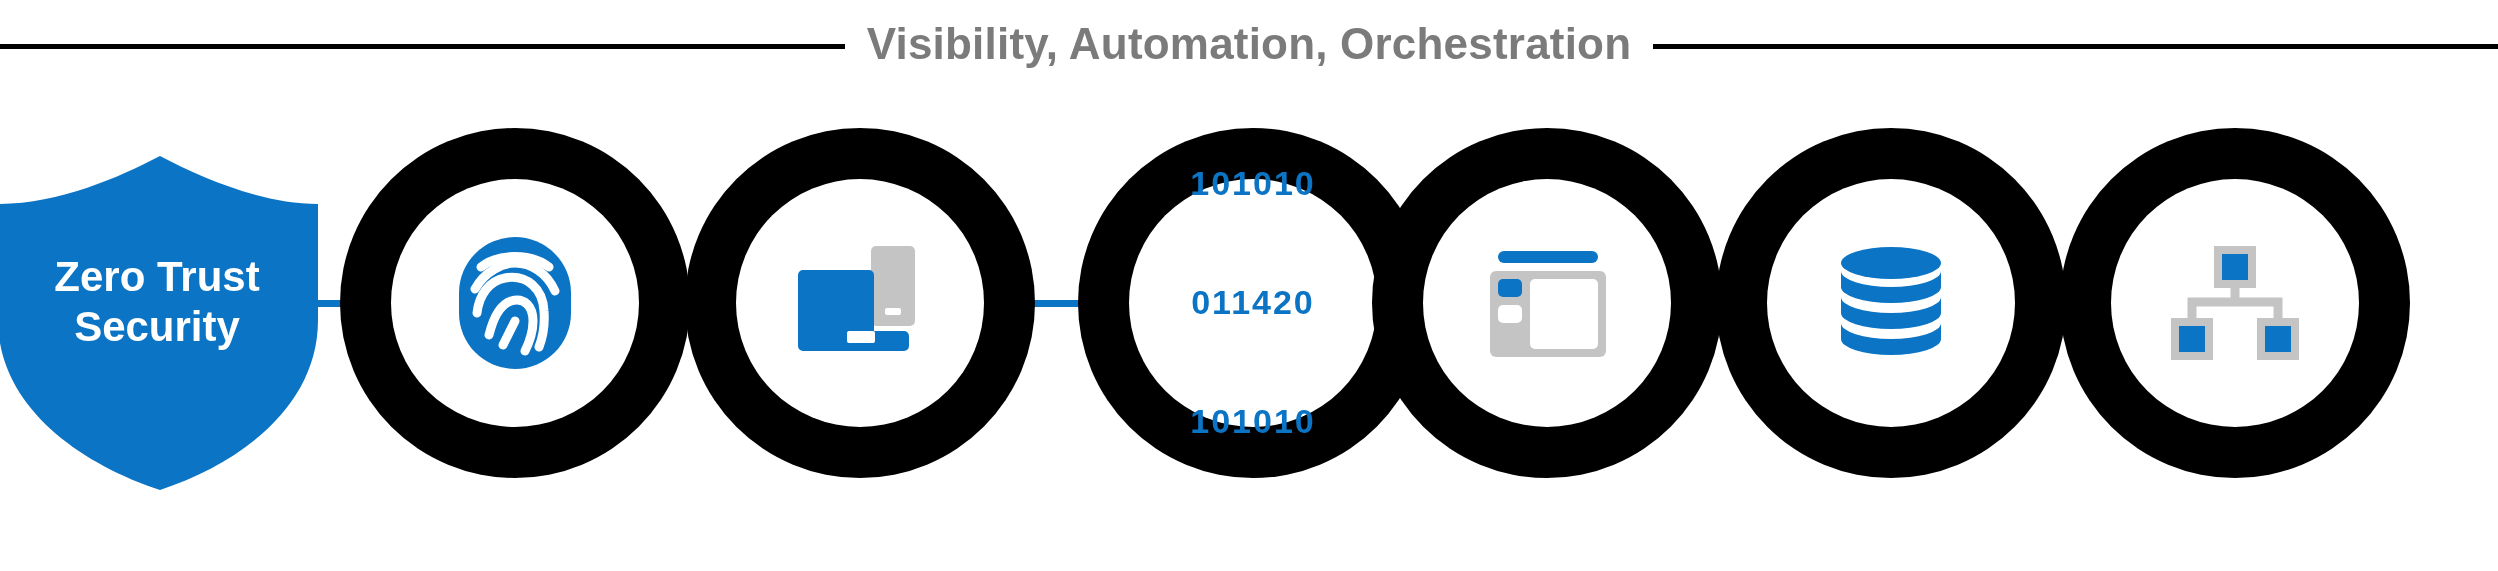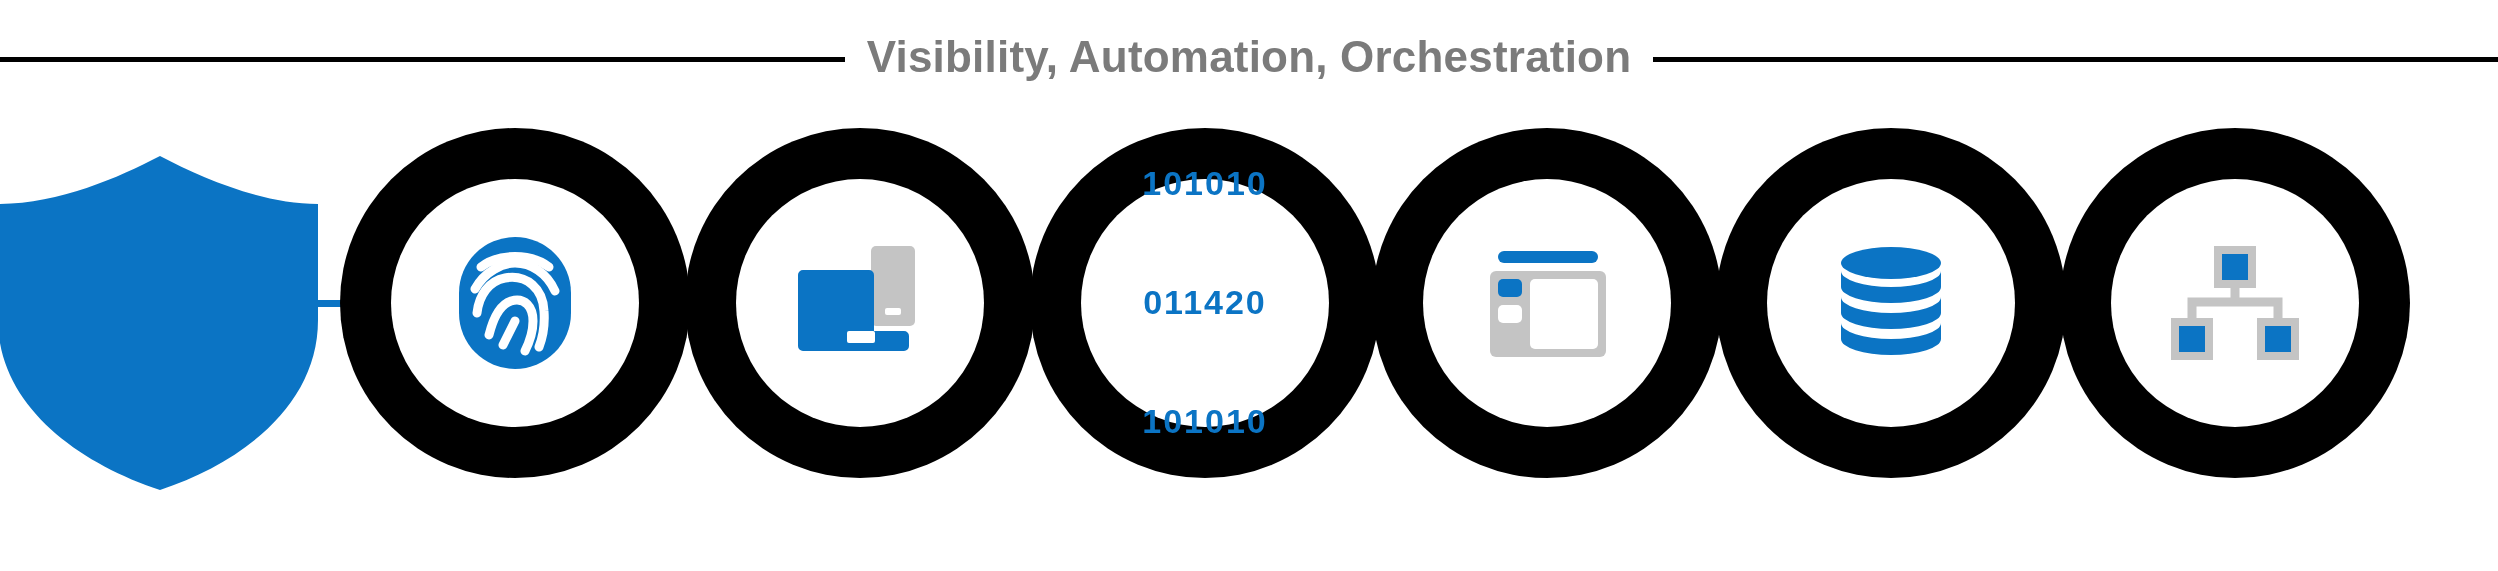--- a/index.html
+++ b/index.html
@@ -15,21 +15,21 @@
     width: 2498px;
     height: 571px;
     background: #ffffff;
     overflow: hidden;
   }
 
   
   .banner {
     position: absolute;
     left: 0;
-    top: 13px;
+    top: 0;
     width: 2498px;
     height: 92px;
     display: flex;
     align-items: center;
     justify-content: center;
   }
   .banner-rule {
     flex: 1 1 auto;
     height: 5px;
     background: #000000;
@@ -146,20 +146,22 @@
   <div class="connector"></div>
 
   <div class="shield">
     <span>
       <svg width="338" height="340" viewBox="0 0 338 340" xmlns="http://www.w3.org/2000/svg">
         <path d="M10 52 C 70 52, 130 26, 172 4 C 214 26, 274 52, 330 52 L 330 168
                  C 330 252, 256 310, 172 338 C 88 310, 10 252, 10 168 Z" fill="#0b74c4"></path>
       </svg>
     </span>
     <div class="shield-label">
+      <div>Zero Trust</div>
+      <div>Security</div>
     </div>
   </div>
 
   <div class="node" style="left:340px">
     <div class="ring"></div>
     <div class="inner">
       <div class="icon-wrap">
         <svg width="120" height="140" viewBox="0 0 120 140" xmlns="http://www.w3.org/2000/svg">
           <rect x="4" y="4" width="112" height="132" rx="56" fill="#0b74c4"></rect>
           <g fill="none" stroke="#ffffff" stroke-width="9" stroke-linecap="round">
@@ -184,21 +186,21 @@
           <rect x="100" y="70" width="16" height="7" rx="2" fill="#ffffff"></rect>
           <path d="M18 32 h 66 a5 5 0 0 1 5 5 v 56 h 30 a5 5 0 0 1 5 5 v 10 a5 5 0 0 1 -5 5
                    h -101 a5 5 0 0 1 -5 -5 v -71 a5 5 0 0 1 5 -5 z" fill="#0b74c4"></path>
           <rect x="62" y="93" width="28" height="12" rx="2" fill="#ffffff"></rect>
         </svg>
       </div>
     </div>
 
   </div>
 
-  <div class="node" style="left:1030px">
+  <div class="node" style="left:1078px">
     <div class="ring"></div>
     <div class="inner">
       <div class="icon-wrap">
         <div class="binary">
           <div>101010</div>
           <div>011420</div>
           <div>101010</div>
         </div>
       </div>
     </div>

